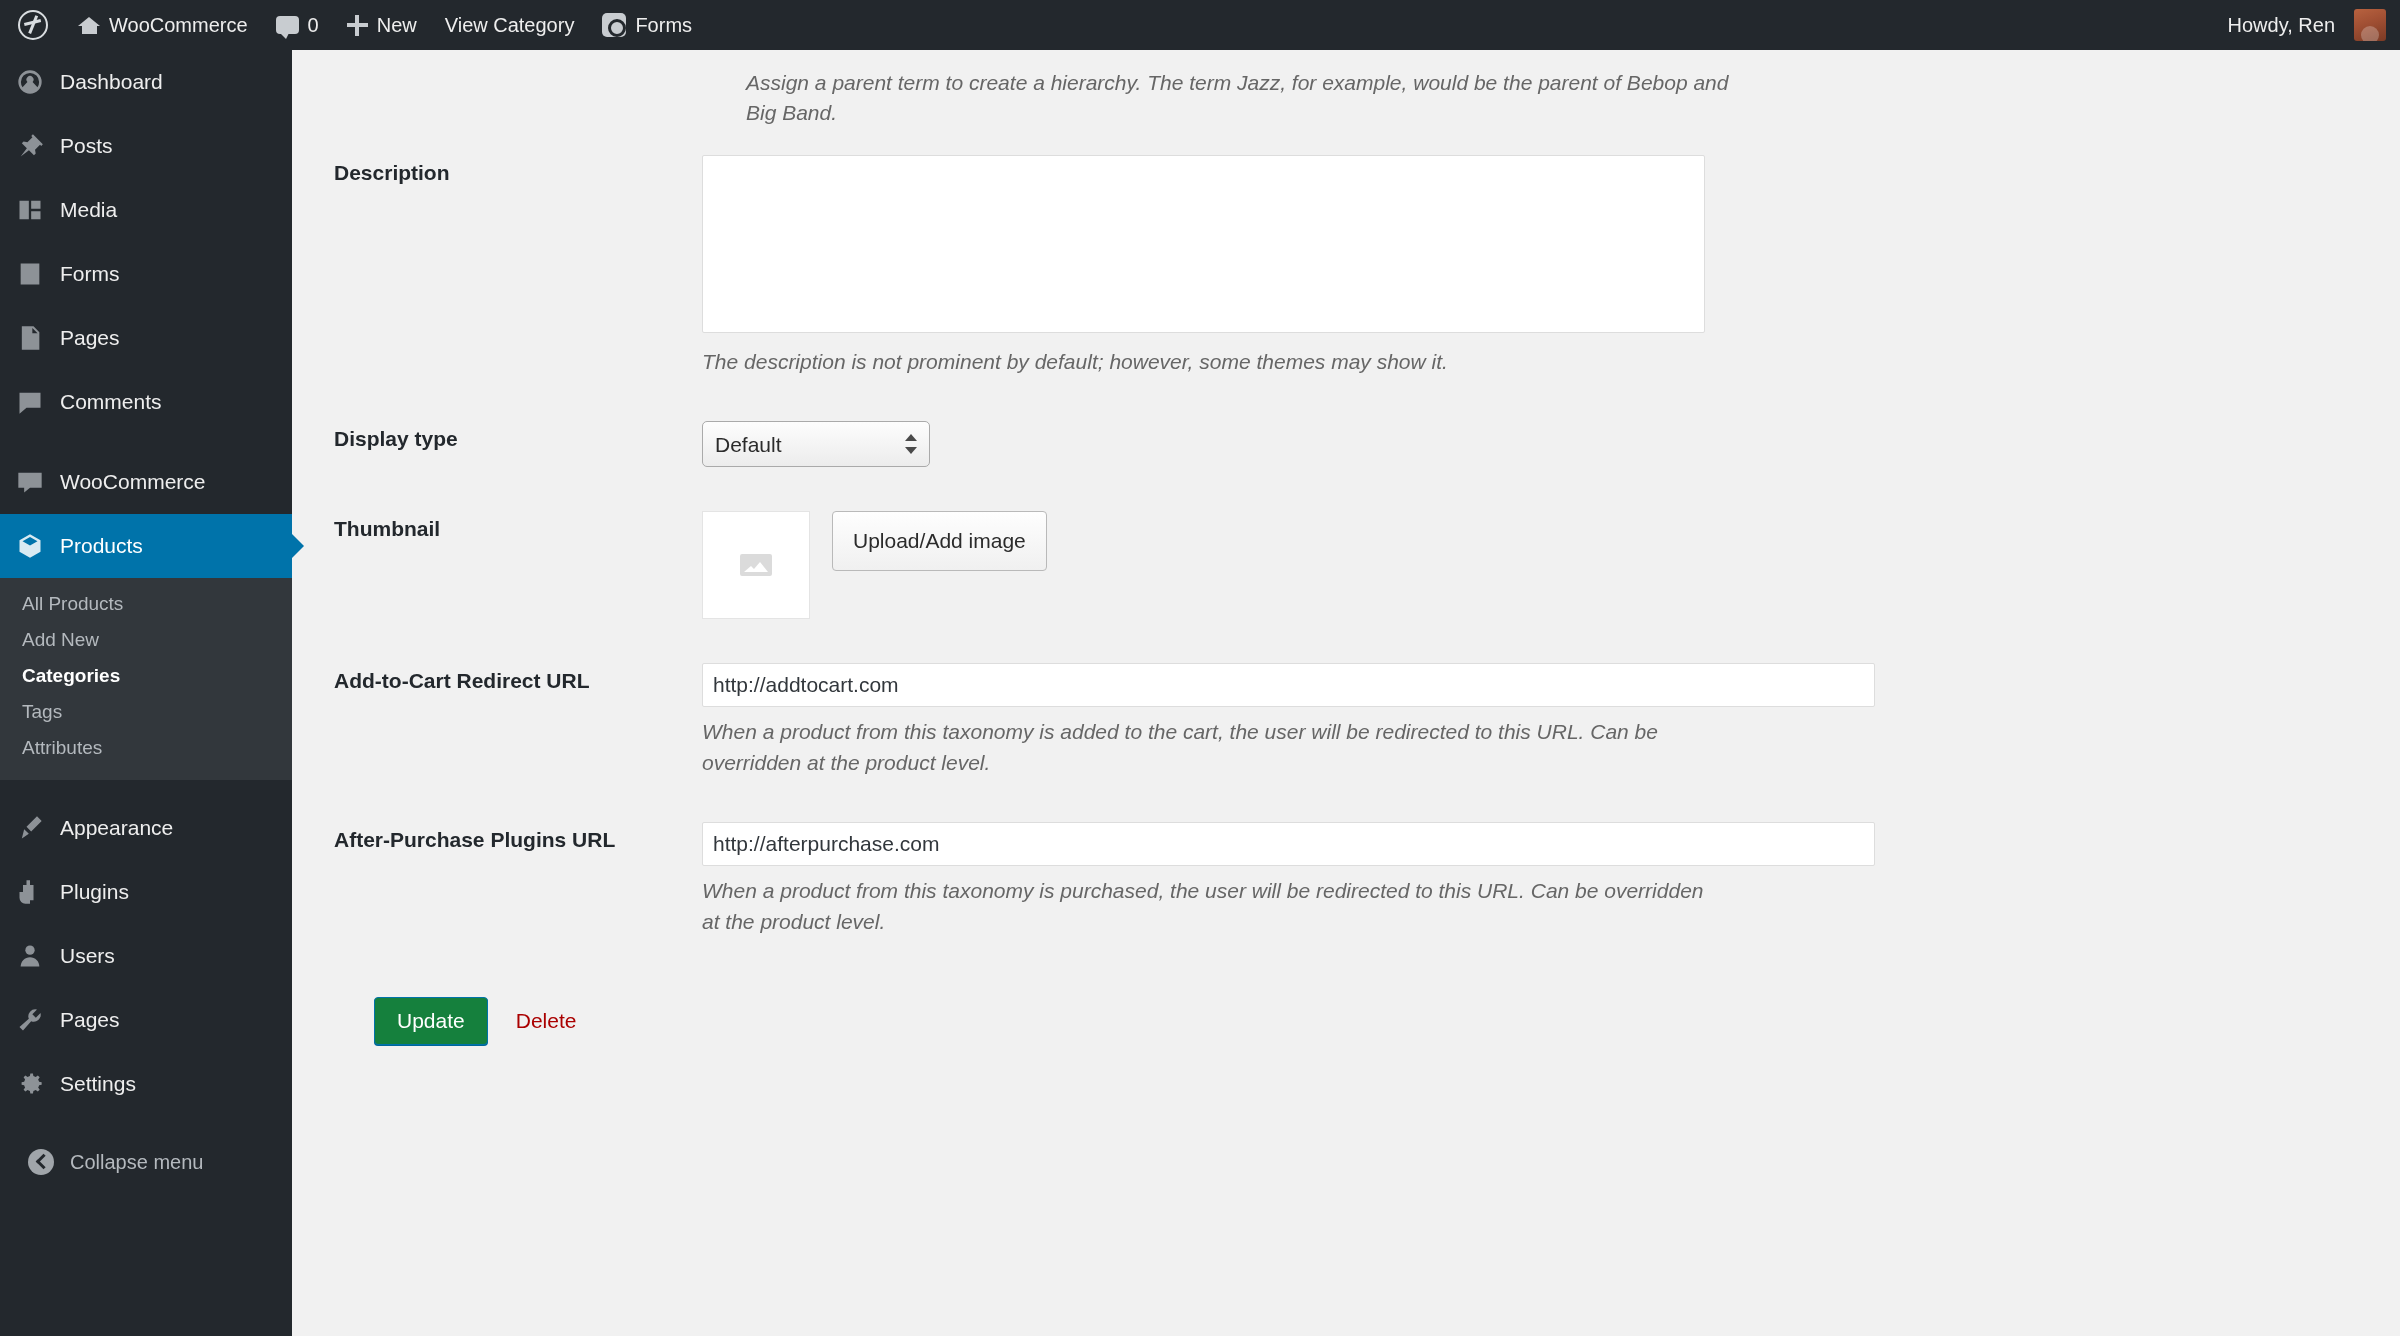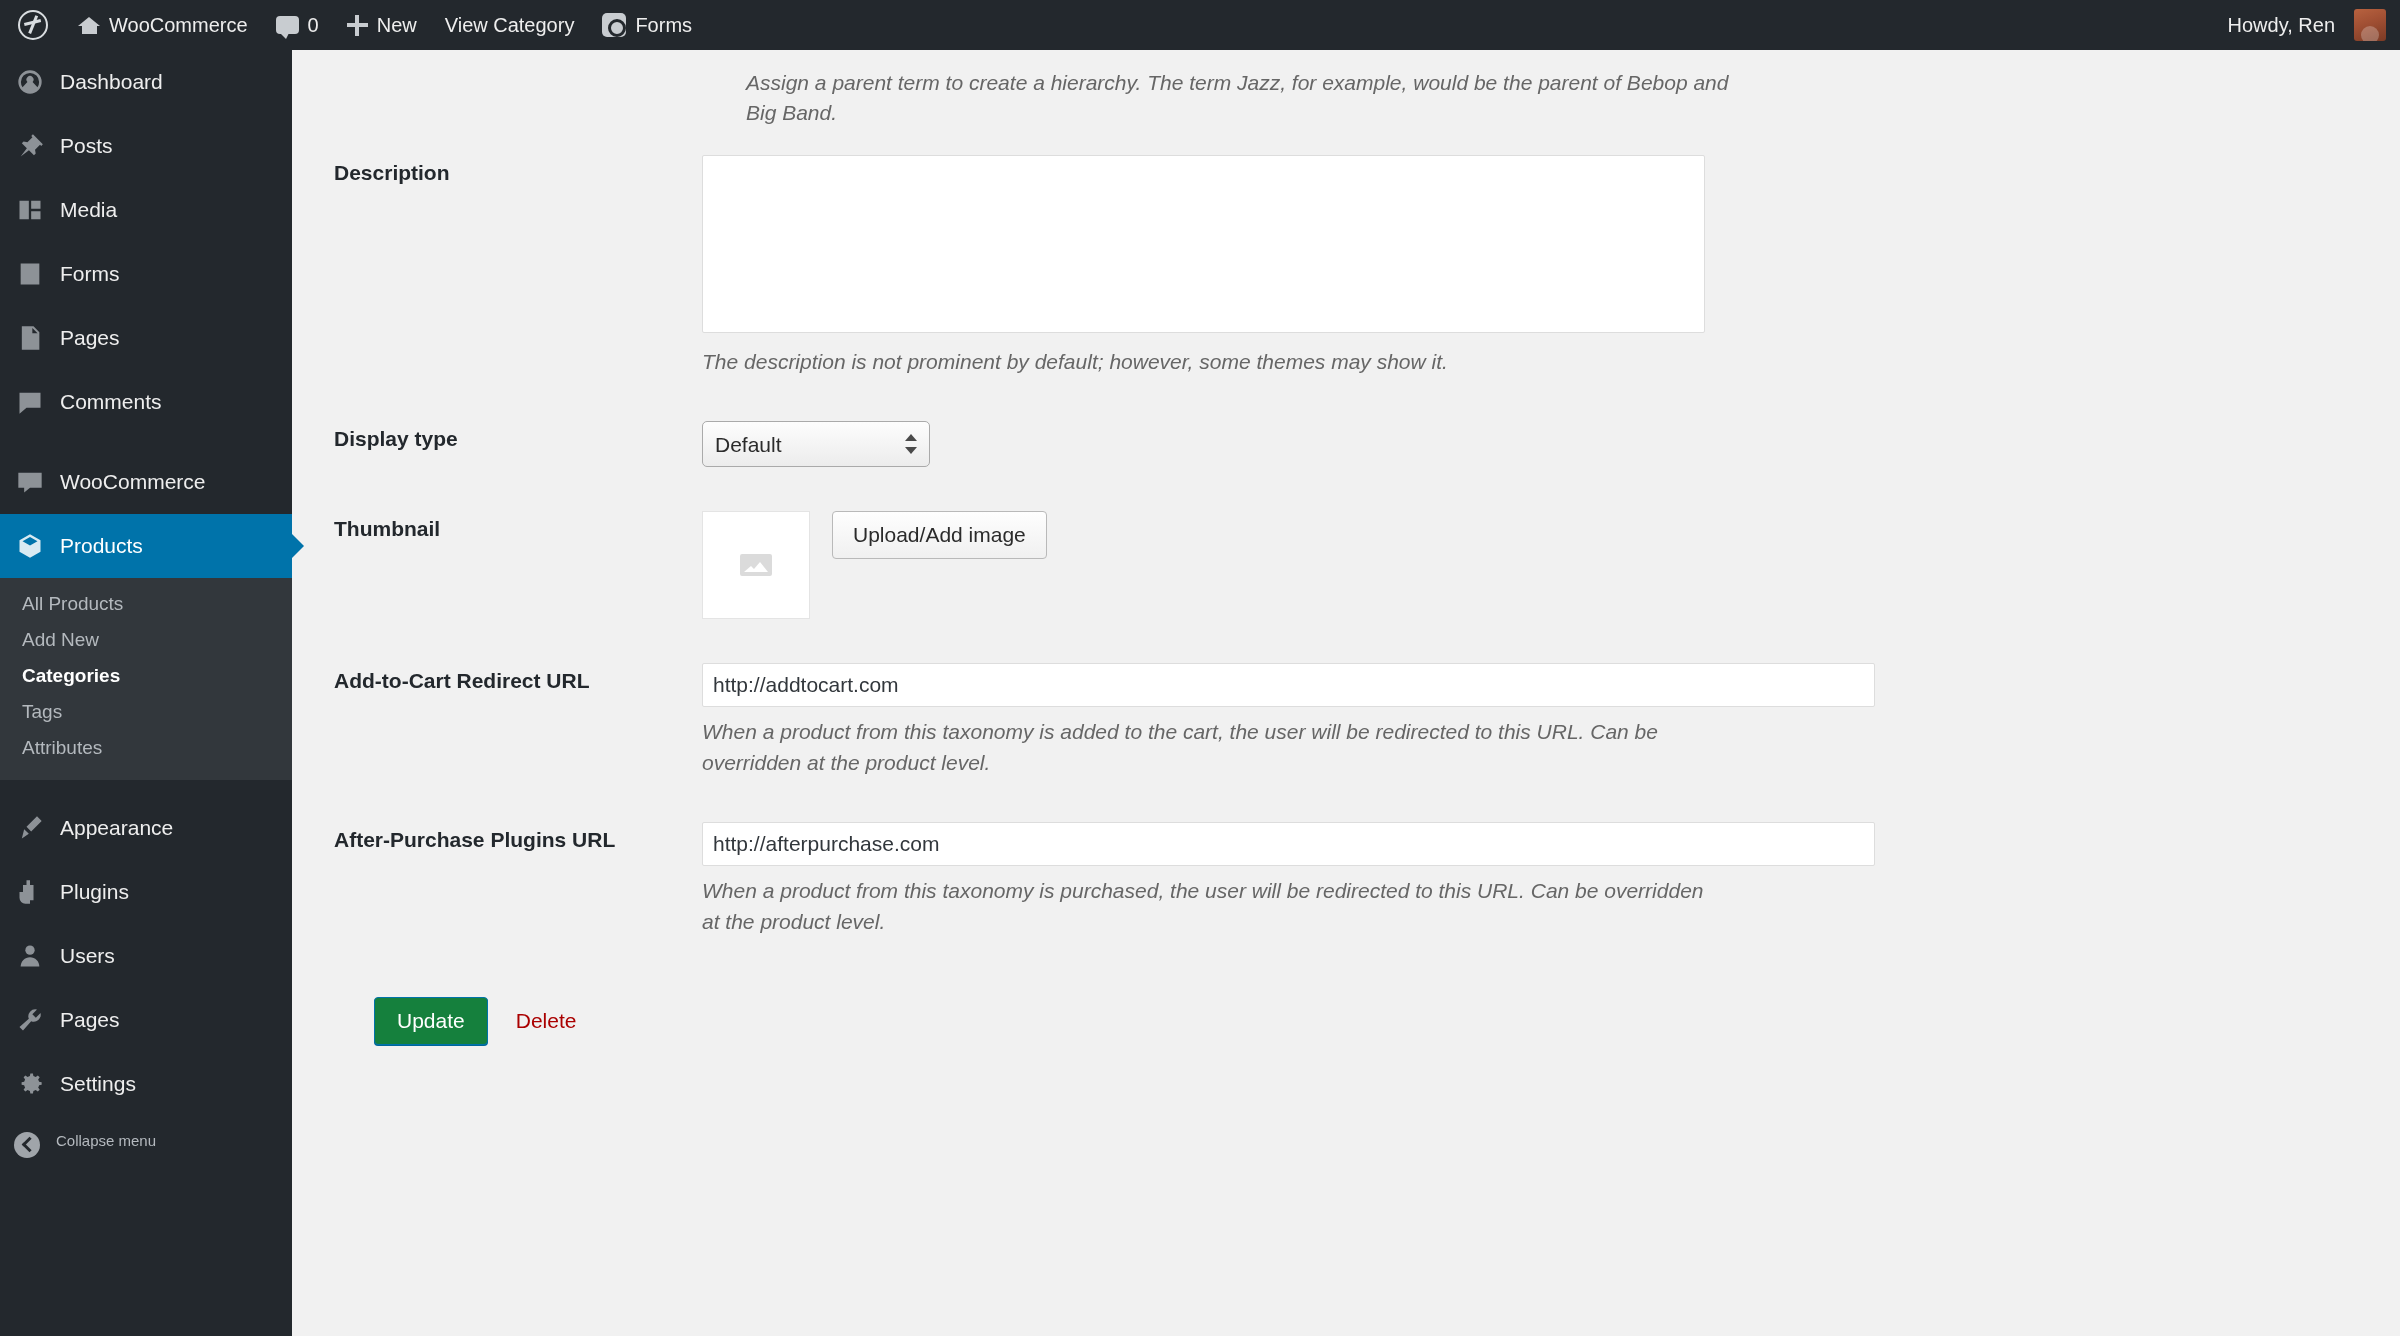--- a/index.html
+++ b/index.html
@@ -168,26 +168,26 @@
     width: 28px; height: 28px;
     display: inline-block;
     position: relative;
     flex: 0 0 28px;
     opacity: .85;
   }
   .mi-icon svg { display: block; width: 28px; height: 28px; fill: #a0a5aa; }
   .menu-item.current .mi-icon svg { fill: #fff; }
 
   .collapse-row {
-    display: flex; 
+    display: flex; align-items: center;
     gap: 16px;
-    padding-left: 14px;
+    padding-left: 28px;
     height: 60px;
     color: #b4b9be;
-    font-size: 15px;
+    font-size: 20px;
   }
   .collapse-circle {
     width: 26px; height: 26px; border-radius: 50%;
     background: #a0a5aa;
     position: relative;
     flex: 0 0 26px;
   }
   .collapse-circle::after {
     content: "";
     position: absolute; left: 10px; top: 7px;
@@ -296,21 +296,21 @@
     display: flex; align-items: center; justify-content: center;
   }
   .img-placeholder {
     width: 34px; height: 26px;
     position: relative;
     opacity: .35;
   }
   .img-placeholder svg { width: 34px; height: 26px; fill: #9a9a9a; }
 
   button.upload-btn {
-    height: 48px;
+    height: 60px;
     padding: 0 20px;
     font-size: 21px;
     color: #2b2b2b;
     background: linear-gradient(#fefefe,#f0f0f0);
     border: 1px solid #b9b9b9;
     border-radius: 4px;
     font-family: "Liberation Sans", sans-serif;
     cursor: pointer;
   }
 

